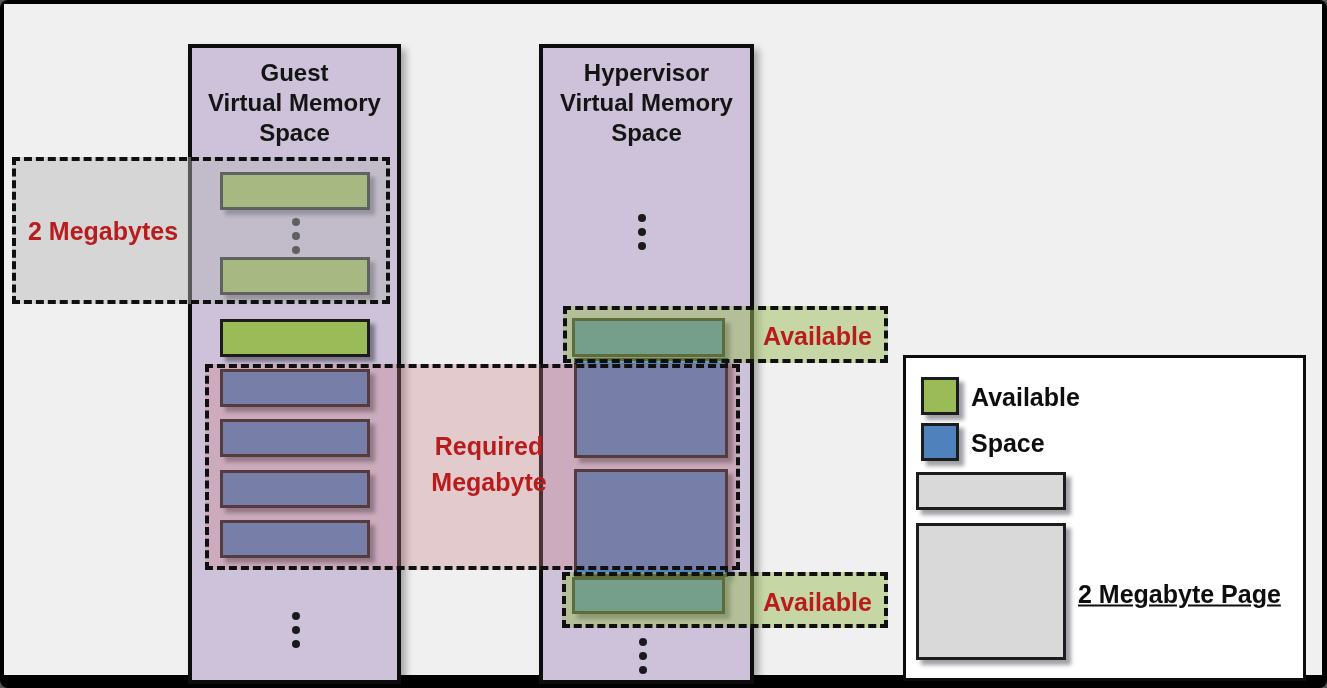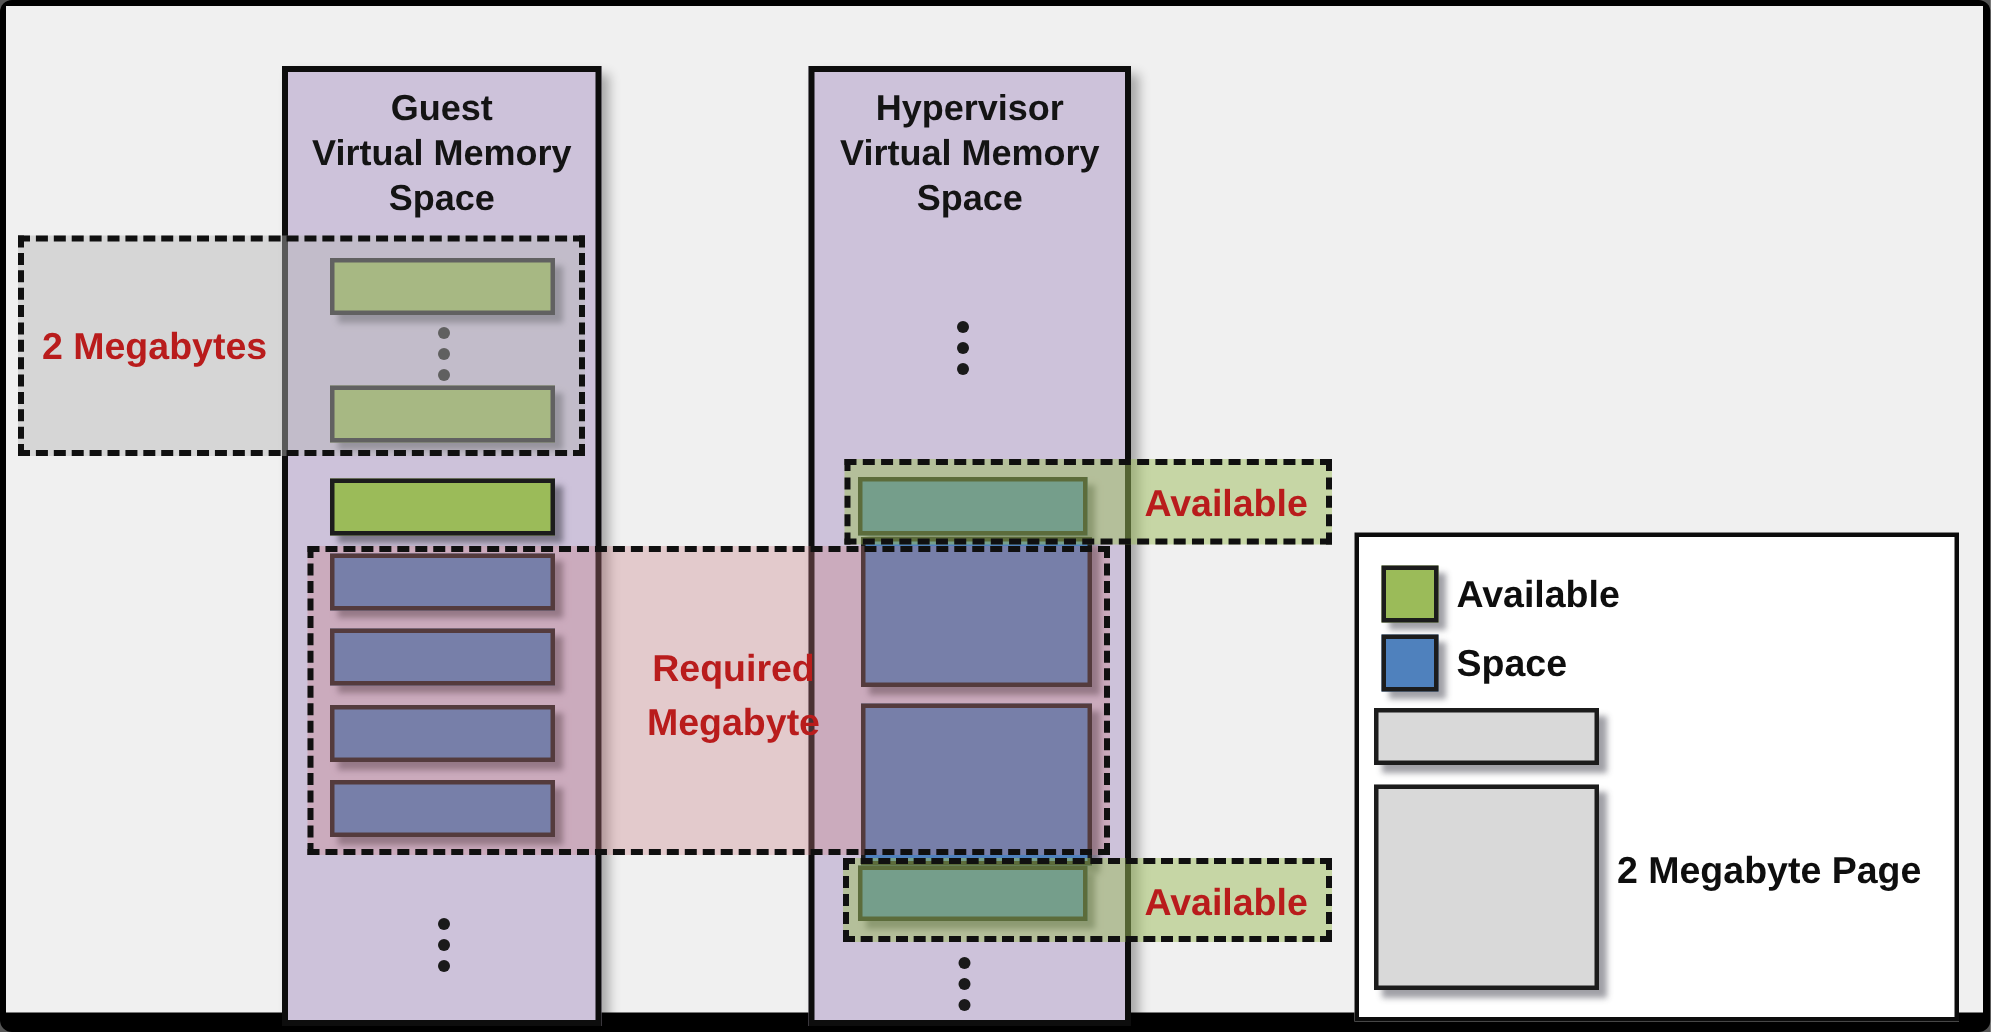--- a/index.html
+++ b/index.html
@@ -145,17 +145,17 @@
 
       <div class="swatch sw-green" style="left:15px;top:19px;width:38px;height:38px;"></div>
       <div class="legend-label" style="left:65px;top:39px;">Available</div>
 
       <div class="swatch sw-blue" style="left:15px;top:65px;width:38px;height:38px;"></div>
       <div class="legend-label" style="left:65px;top:85px;">Space</div>
 
       <div class="swatch sw-gray" style="left:10px;top:114px;width:150px;height:38px;"></div>
 
       <div class="swatch sw-gray" style="left:10px;top:165px;width:150px;height:137px;"></div>
-      <div class="legend-label" style="left:172px;top:223px;">2 Megabyte Page</div>
+      <div class="legend-label" style="left:172px;top:236px;text-decoration:underline;">2 Megabyte Page</div>
     </div>
 
   </div>
 </div>
 
 </body></html>

